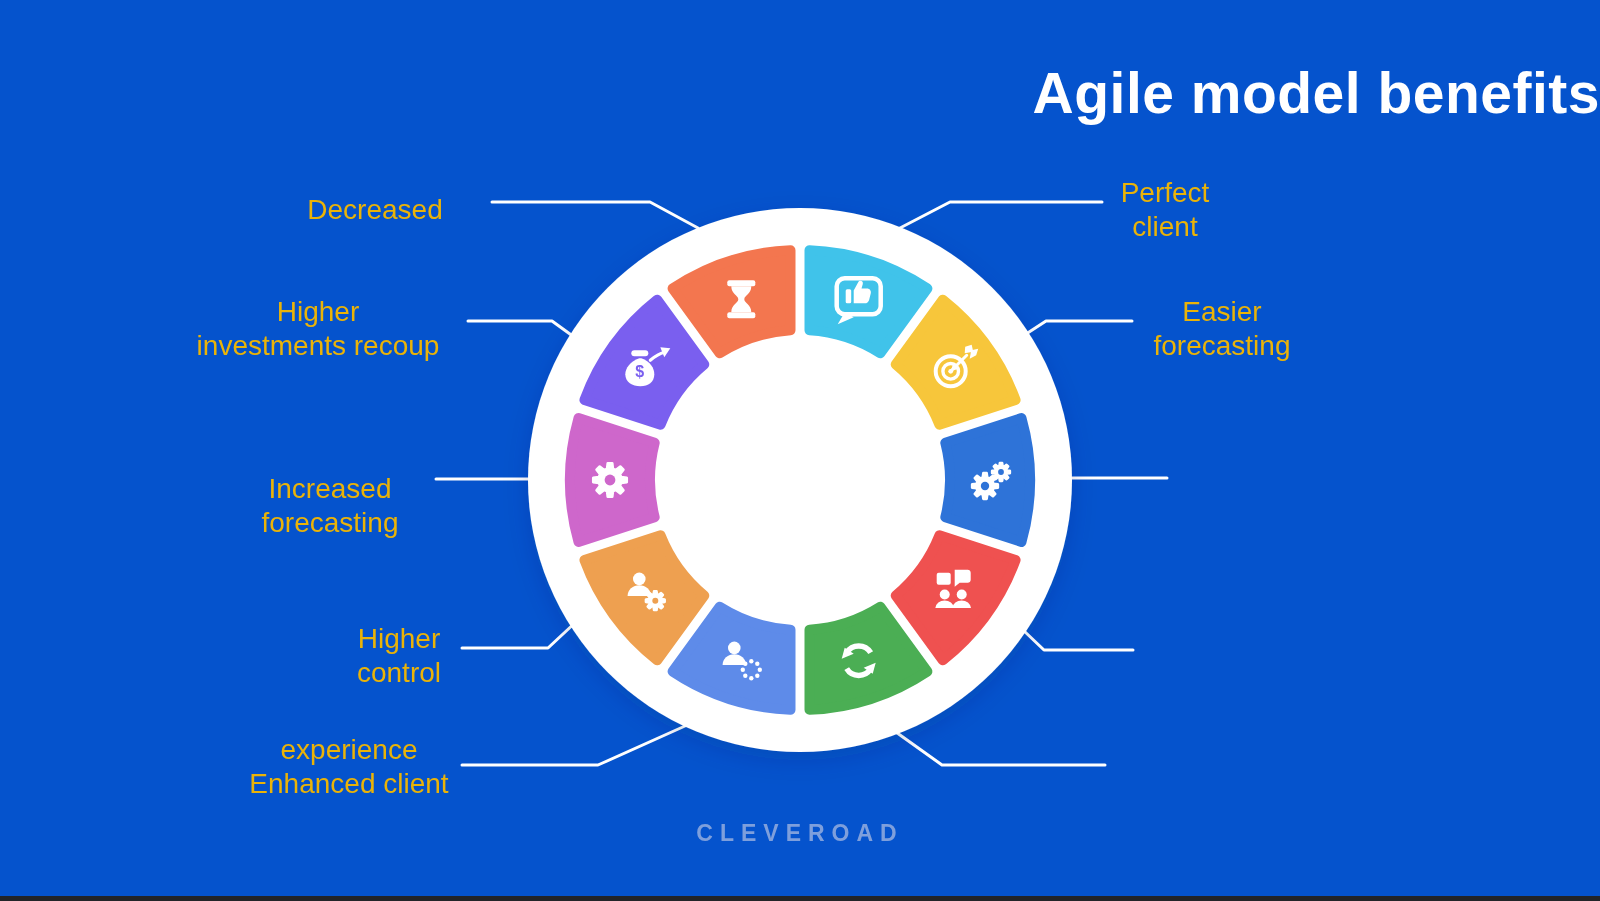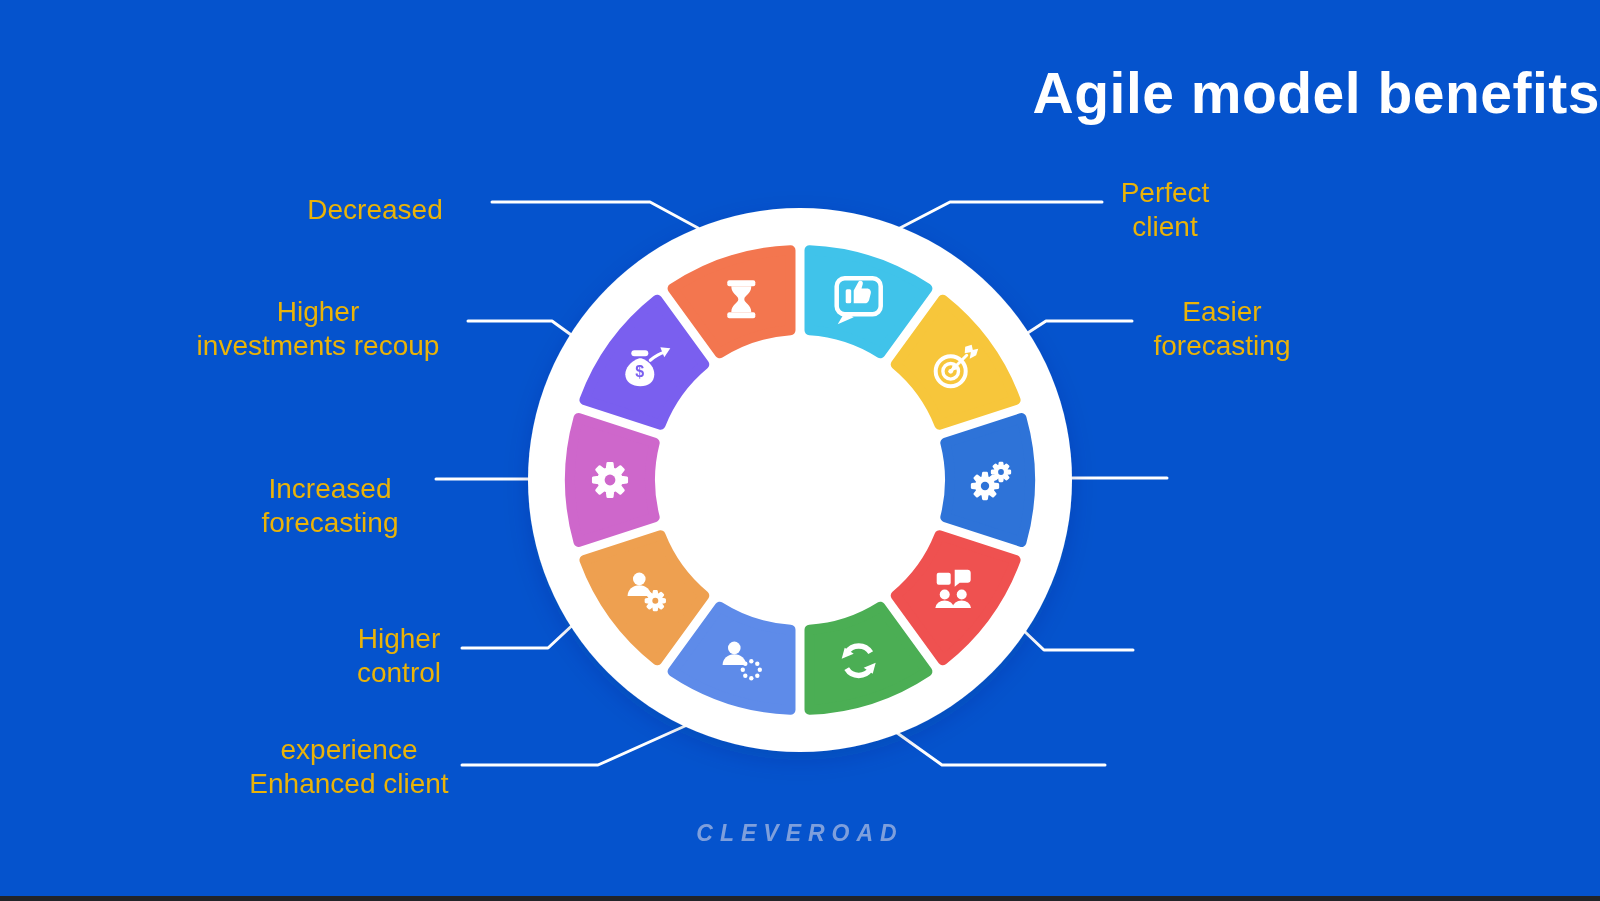--- a/index.html
+++ b/index.html
@@ -3,21 +3,21 @@
 <meta charset="utf-8">
 <style>
   html,body{margin:0;padding:0;background:#0553CD;}
   .stage{position:relative;width:1600px;height:901px;background:#0553CD;overflow:hidden;
          font-family:"Liberation Sans",sans-serif;}
   .title{position:absolute;top:58px;left:0;width:100%;text-align:right;color:#FFFFFF;
          font-size:57px;font-weight:800;line-height:70px;letter-spacing:0.5px;}
   .label{position:absolute;transform:translate(-50%,-50%);color:#eab308;font-size:28px;
          font-weight:400;line-height:34px;text-align:center;white-space:nowrap;}
   .brand{position:absolute;top:820px;left:0;width:100%;text-align:center;color:#7E9FDC;
-         font-size:23px;font-weight:700;letter-spacing:7px;font-style:italic;}
+         font-size:23px;font-weight:700;letter-spacing:7px;}
   .bottombar{position:absolute;left:0;bottom:0;width:100%;height:5px;background:#222428;}
   svg.diagram{position:absolute;left:0;top:0;}
   .connector{stroke:#FFFFFF;stroke-width:3;fill:none;stroke-linecap:round;stroke-linejoin:round;}
 </style>
 </head>
 <body>
 
 <div class="stage">
 
   <div class="title">Agile model benefits</div>

